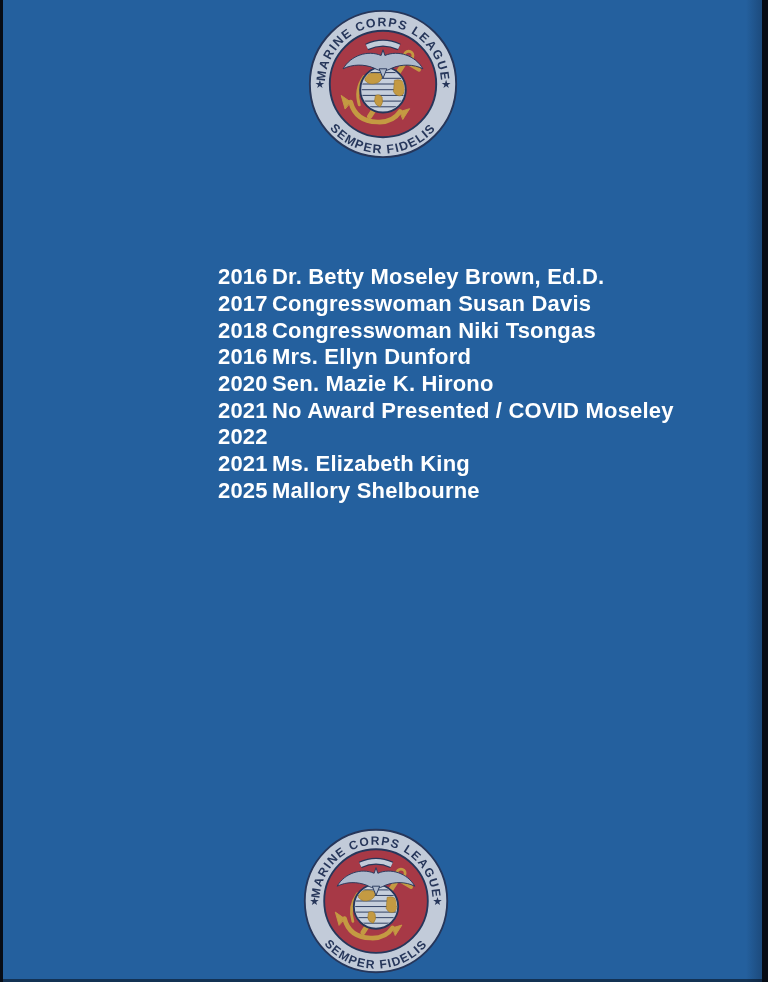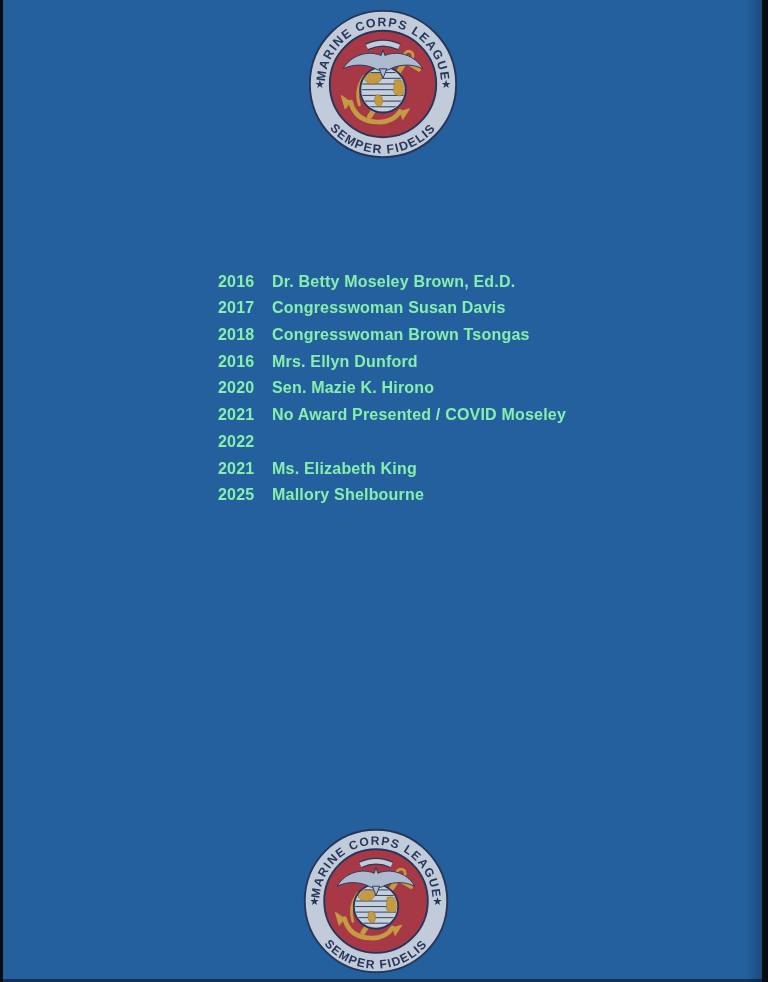--- a/index.html
+++ b/index.html
@@ -43,24 +43,24 @@
 
   .awards-list {
     position: absolute;
     top: 264px;
     left: 218px;
     display: flex;
     flex-direction: column;
   }
   .award-row {
     display: flex;
-    align-items: flex-end;
+    align-items: center;
     height: 26.7px;
-    color: #86efac;
-    font-size: 16px;
+    color: #ffffff;
+    font-size: 22px;
     font-weight: 700;
     letter-spacing: 0.2px;
     white-space: nowrap;
   }
   .award-year { width: 54px; flex: 0 0 54px; }
   .award-recipient { }
 </style>
 </head>
 <body>
 
@@ -137,21 +137,21 @@
     <div class="award-row">
       <span class="award-year">2016</span>
       <span class="award-recipient">Dr. Betty Moseley Brown, Ed.D.</span>
     </div>
     <div class="award-row">
       <span class="award-year">2017</span>
       <span class="award-recipient">Congresswoman Susan Davis</span>
     </div>
     <div class="award-row">
       <span class="award-year">2018</span>
-      <span class="award-recipient">Congresswoman Brown Tsongas</span>
+      <span class="award-recipient">Congresswoman Niki Tsongas</span>
     </div>
     <div class="award-row">
       <span class="award-year">2016</span>
       <span class="award-recipient">Mrs. Ellyn Dunford</span>
     </div>
     <div class="award-row">
       <span class="award-year">2020</span>
       <span class="award-recipient">Sen. Mazie K. Hirono</span>
     </div>
     <div class="award-row">

